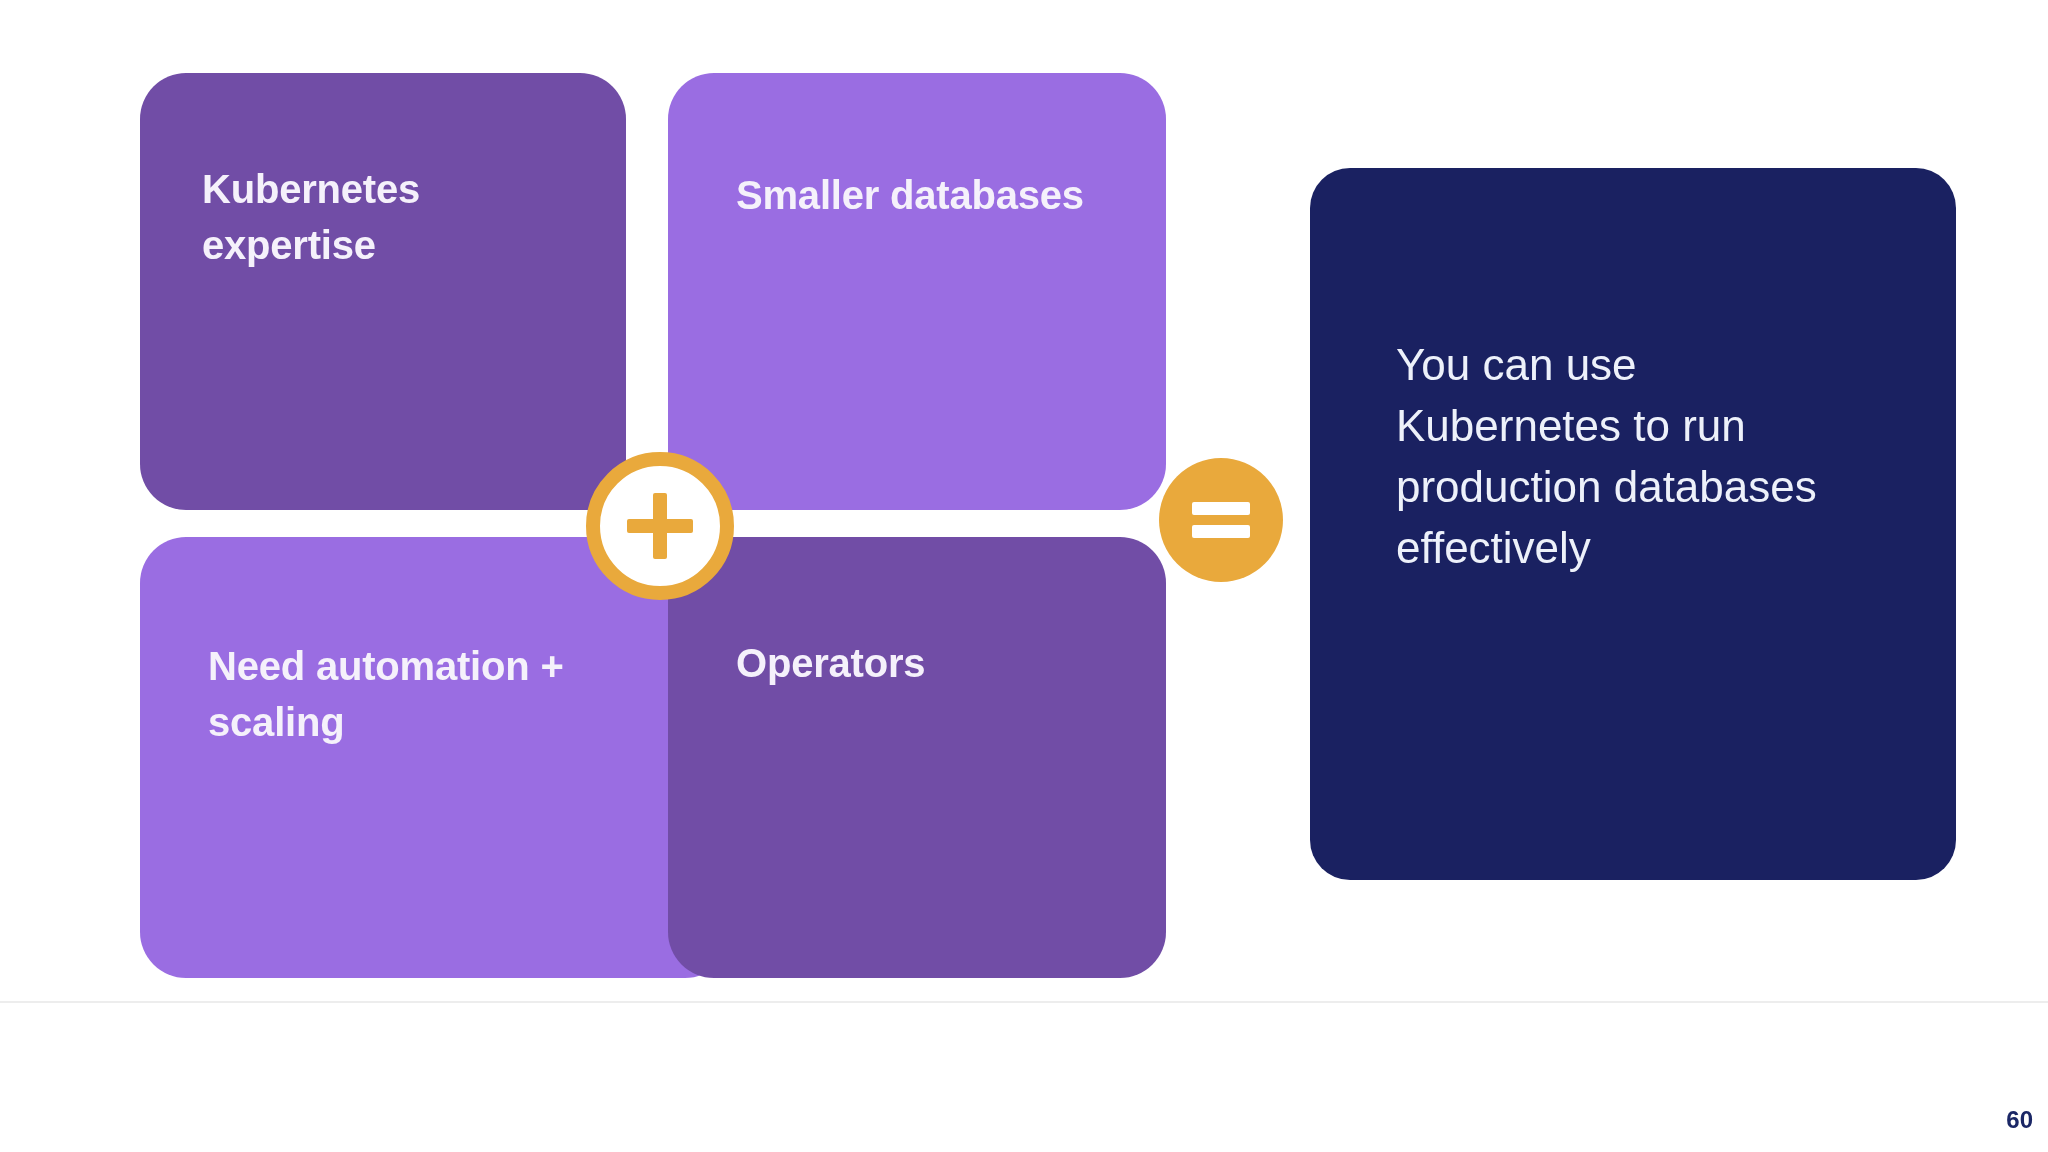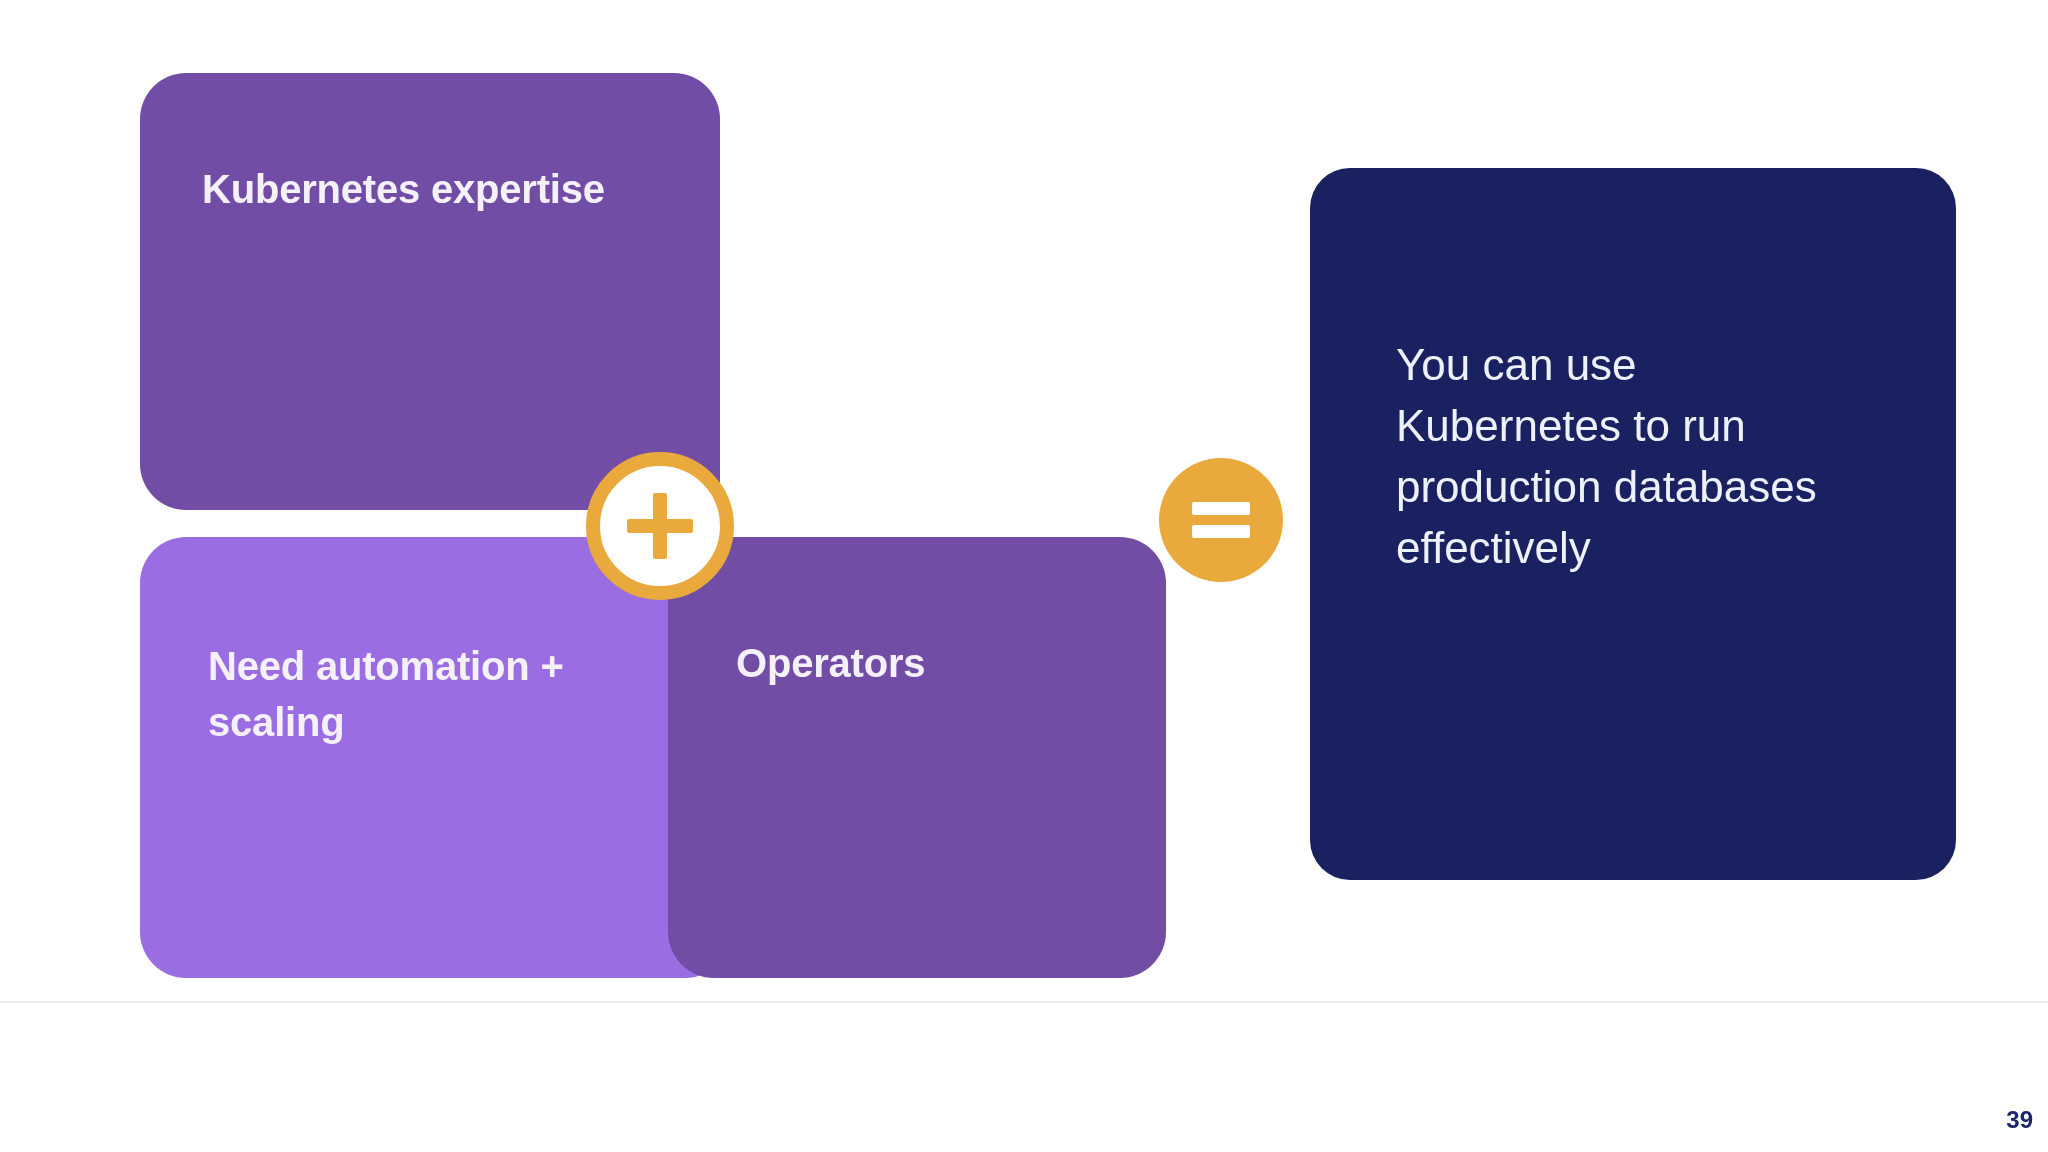--- a/index.html
+++ b/index.html
@@ -22,21 +22,21 @@
     font-size: 40px;
     font-weight: 600;
     letter-spacing: -0.2px;
     line-height: 1.4;
     color: var(--card_text, #f5f1fb);
     white-space: pre-line;
   }
   .card-dark  { background: var(--card_dark, #714DA6); }
   .card-light { background: var(--card_light, #9A6DE2); }
 
-  .card-tl { left: 140px; top: 73px;  width: 580px; height: 437px;
+  .card-tl { left: 140px; top: 73px;  width: 486px; height: 437px;
              border-radius: 46px 46px 0 46px; padding: 88px 30px 0 62px; }
   .card-tr { left: 668px; top: 73px;  width: 498px; height: 437px;
              border-radius: 46px 46px 46px 0; padding: 94px 30px 0 68px; }
   .card-bl { left: 140px; top: 537px; width: 591px; height: 441px;
              border-radius: 46px 0 46px 46px; padding: 101px 30px 0 68px; }
   .card-br { left: 668px; top: 537px; width: 498px; height: 441px;
              border-radius: 0 46px 46px 46px; padding: 98px 30px 16px 68px; }
 
   
   .badge {
@@ -94,20 +94,23 @@
 </style>
 </head>
 <body>
 
 <div class="slide" style="--background: #FFFFFF; --card_dark: #714DA6; --card_light: #9A6DE2; --card_text: #F5F1FB; --accent_yellow: #E9A93C; --result_navy: #1A2161; --result_text: #EDF1FA; --divider: #EDEDED; --page_number: #1B2766;">
 
   <div class="card card-dark card-tl">
     <p class="card-label">Kubernetes expertise</p>
   </div>
 
+  <div class="card card-light card-tr">
+    <p class="card-label">Smaller databases</p>
+  </div>
 
   <div class="card card-light card-bl">
     <p class="card-label">Need automation +
 scaling</p>
   </div>
 
   <div class="card card-dark card-br">
     <p class="card-label">Operators</p>
   </div>
 
@@ -126,15 +129,15 @@
   </div>
 
   <div class="result-panel">
     <p class="result-text">You can use
 Kubernetes to run
 production databases
 effectively</p>
   </div>
 
   <div class="divider"></div>
-  <div class="page-number">39</div>
+  <div class="page-number">60</div>
 
 </div>
 
 </body></html>

